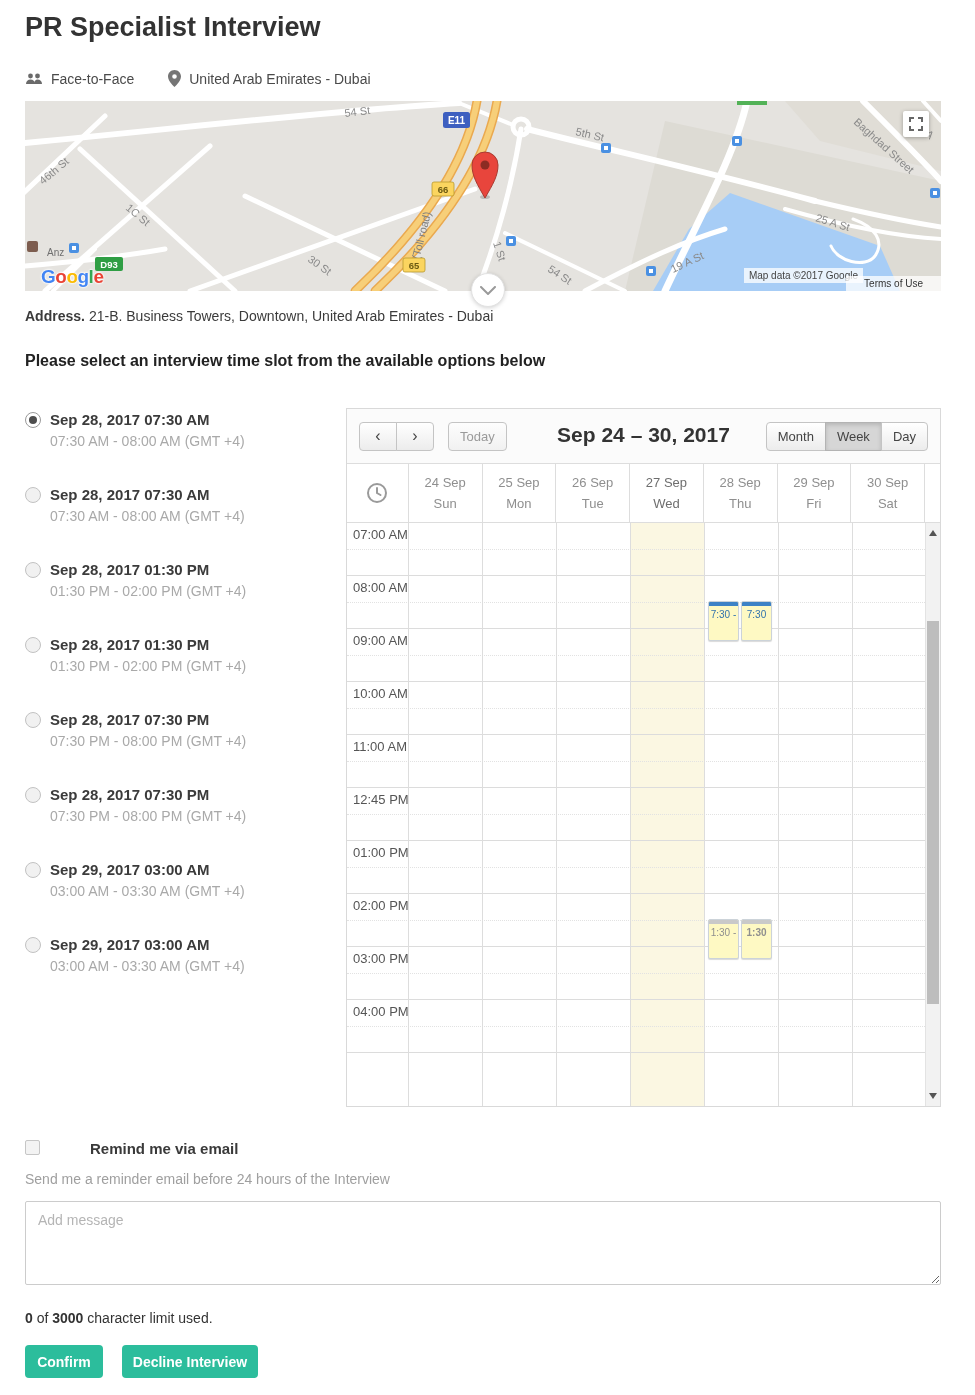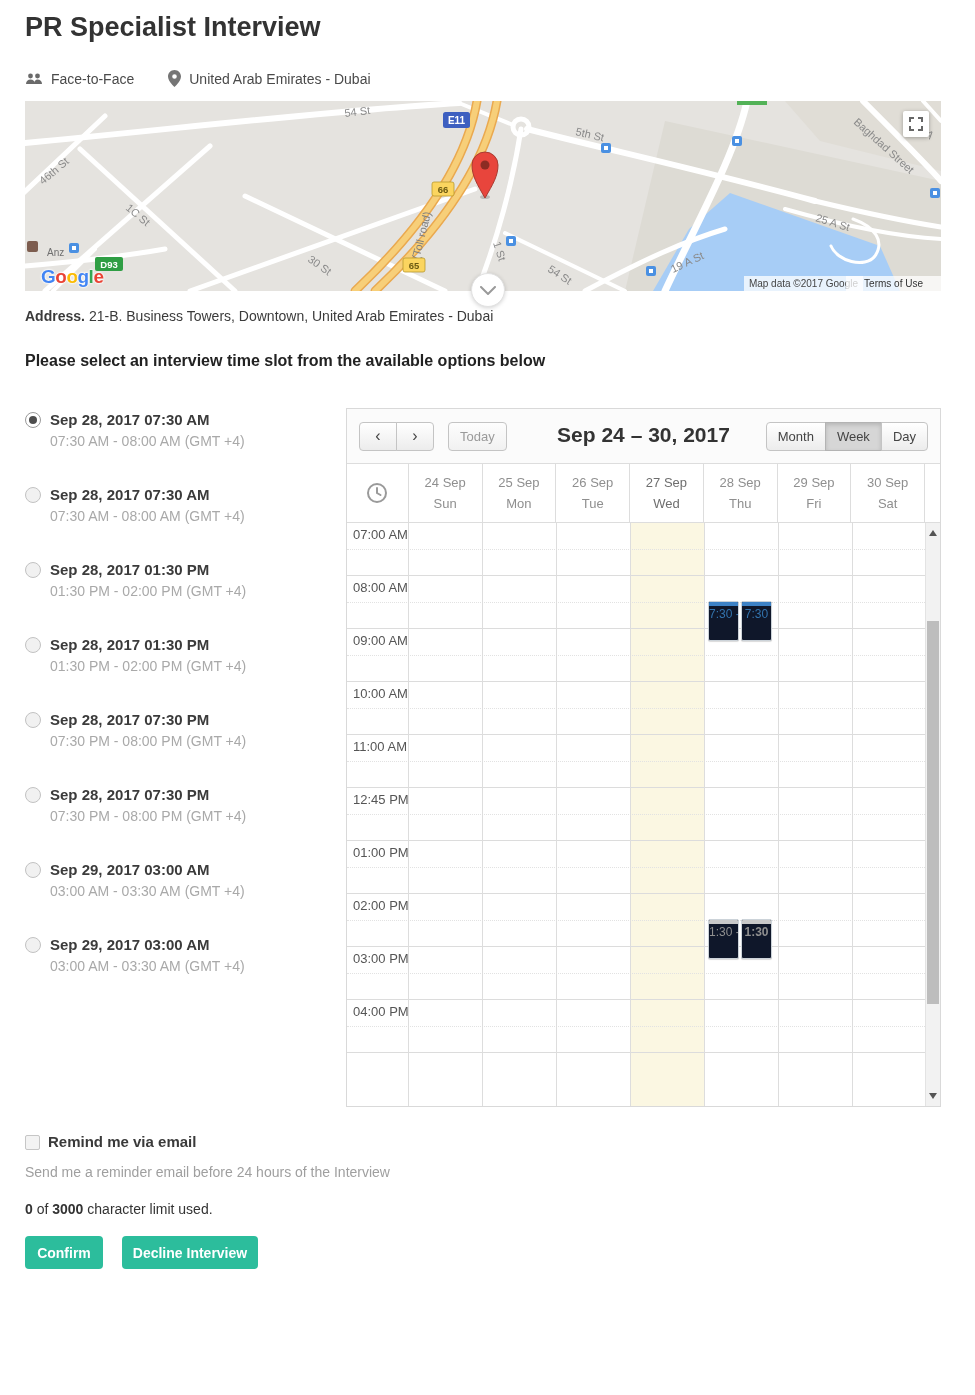--- a/index.html
+++ b/index.html
@@ -12,21 +12,21 @@
   .title { margin-top:10px; font-size:27px; line-height:34px; font-weight:bold; color:#333; }
   .meta-row { margin-top:26px; display:flex; align-items:center; font-size:14px; color:#4a4a4a; }
   .meta-row .ic { display:inline-flex; margin-right:8px; }
   .meta-loc { margin-left:34px; display:inline-flex; align-items:center; }
 
   
   .map-wrap { margin-top:14px; width:916px; height:190px; position:relative; background:#e5e3df; }
   .map-wrap svg.mapsvg { position:absolute; left:0; top:0; font-family:"Liberation Sans",sans-serif; }
   .map-fs { position:absolute; right:12px; top:10px; width:26px; height:26px; background:#fff; border-radius:2px;
             box-shadow:0 1px 4px rgba(0,0,0,.3); display:flex; align-items:center; justify-content:center; cursor:pointer; }
-  .map-attrib { position:absolute; right:78px; bottom:0; font-size:10px; color:#444; background:rgba(255,255,255,.75); padding:2px 5px; }
+  .map-attrib { position:absolute; right:78px; bottom:8px; font-size:10px; color:#444; background:rgba(255,255,255,.75); padding:2px 5px; }
   .map-terms { position:absolute; right:0; bottom:0; font-size:10px; color:#333; background:rgba(255,255,255,.75); padding:2px 18px; }
   .map-logo { position:absolute; left:16px; bottom:3px; font-size:19px; font-weight:bold; letter-spacing:-.5px;
               text-shadow:0 0 2px #fff,0 0 2px #fff,0 0 3px #fff; }
   .map-logo .l0,.map-logo .l3{color:#4285F4}.map-logo .l1,.map-logo .l5{color:#EA4335}
   .map-logo .l2{color:#FBBC05}.map-logo .l4{color:#34A853}
   .map-collapse { position:absolute; left:446px; bottom:-16px; width:34px; height:34px; border-radius:50%;
                   background:#fff; border:1px solid #e2e2e2; box-shadow:0 1px 4px rgba(0,0,0,.18);
                   display:flex; align-items:center; justify-content:center; cursor:pointer; z-index:5; }
 
   
@@ -70,37 +70,37 @@
   .fc-daycell.today { color:#6e6e6e; }
   .fc-gutter { width:15px; }
 
   .fc-grid { position:relative; height:583px; overflow:hidden; }
   .gcol { position:absolute; top:0; bottom:0; border-right:1px solid #ddd; }
   .today-bg { position:absolute; top:0; bottom:0; left:284px; width:74px; background:#fbf7e2; }
   .grow { height:53px; border-bottom:1px solid #dcdcdc; position:relative; }
   .grow::after { content:""; position:absolute; top:26px; left:0; right:15px; border-top:1px dotted #e2e2e2; }
   .grow .tlabel { position:absolute; top:4px; left:6px; font-size:13px; color:#555; }
 
-  .chip { position:absolute; width:31px; height:40px; background:#0f172a; border:1px solid #ccd3d9; border-radius:2px;
-          box-shadow:0 1px 1px rgba(0,0,0,.15); font-size:12px; text-align:center; cursor:pointer; overflow:hidden; }
+  .chip { position:absolute; width:31px; height:40px; background:#fef9c3; border:1px solid #ccd3d9; border-radius:2px;
+          box-shadow:0 1px 1px rgba(0,0,0,.15); font-size:10px; text-align:center; cursor:pointer; overflow:hidden; }
   .chip .bar { height:4px; }
   .chip.blue { color:#3273ad; } .chip.blue .bar { background:#3d82c6; }
   .chip.gray { color:#8f8f8f; } .chip.gray .bar { background:#c9c9c9; }
   .chip .clabel { line-height:17px; white-space:nowrap; }
   .chip.e1 { left:361px; top:78px; } .chip.e2 { left:394px; top:78px; }
   .chip.e3 { left:361px; top:396px; } .chip.e4 { left:394px; top:396px;font-weight:bold; }
 
   .sbar { position:absolute; right:0; top:0; width:15px; height:100%; background:#f2f2f2; border-left:1px solid #e3e3e3; }
   .sbar .up, .sbar .down { position:absolute; left:3px; width:0; height:0; border-left:4px solid transparent; border-right:4px solid transparent; }
   .sbar .up { top:7px; border-bottom:6px solid #555; }
   .sbar .down { bottom:7px; border-top:6px solid #555; }
   .sbar .thumb { position:absolute; left:1px; width:12px; top:98px; height:383px; background:#bdbdbd; }
 
   
-  .remind-row { margin-top:26px; display:flex; align-items:flex-end; }
+  .remind-row { margin-top:33px; display:flex; align-items:flex-start;gap:42px; }
   .checkbox { width:15px; height:15px; background:#f3f3f3; border:1px solid #c6c6c6; border-radius:2px; cursor:pointer; }
   .remind-label { margin-left:8px; font-size:15px; font-weight:bold; color:#3a3a3a; }
   .remind-note { margin-top:14px; font-size:14px; color:#9f9f9f; }
   textarea.msg { margin-top:14px; width:916px; height:84px; border:1px solid #ccc; border-radius:2px; padding:10px 12px;
                  font-family:"Liberation Sans",sans-serif; font-size:14px; color:#444; resize:both; }
   textarea.msg::placeholder { color:#b5b5b5; }
   .counter { margin-top:21px; font-size:14px; color:#333; }
   .actions { margin-top:19px; display:flex; }
   .btn { height:33px; border:none; border-radius:4px; color:#fff; font-family:"Liberation Sans",sans-serif;
          font-size:14px; font-weight:bold; cursor:pointer; background:#2cbd9c; }
@@ -409,20 +409,21 @@
         </div>
       </div>
     </div>
 
     <div class="remind-row">
       <span class="checkbox"></span>
       <span class="remind-label">Remind me via email</span>
     </div>
     <div class="remind-note">Send me a reminder email before 24 hours of the Interview</div>
 
+    <textarea class="msg" placeholder="Add message" style=""></textarea>
 
     <div class="counter">
       <b>0</b>
       <span>of</span>
       <b>3000</b>
       <span>character limit used.</span>
     </div>
 
     <div class="actions">
       <button class="btn btn-confirm">Confirm</button>

